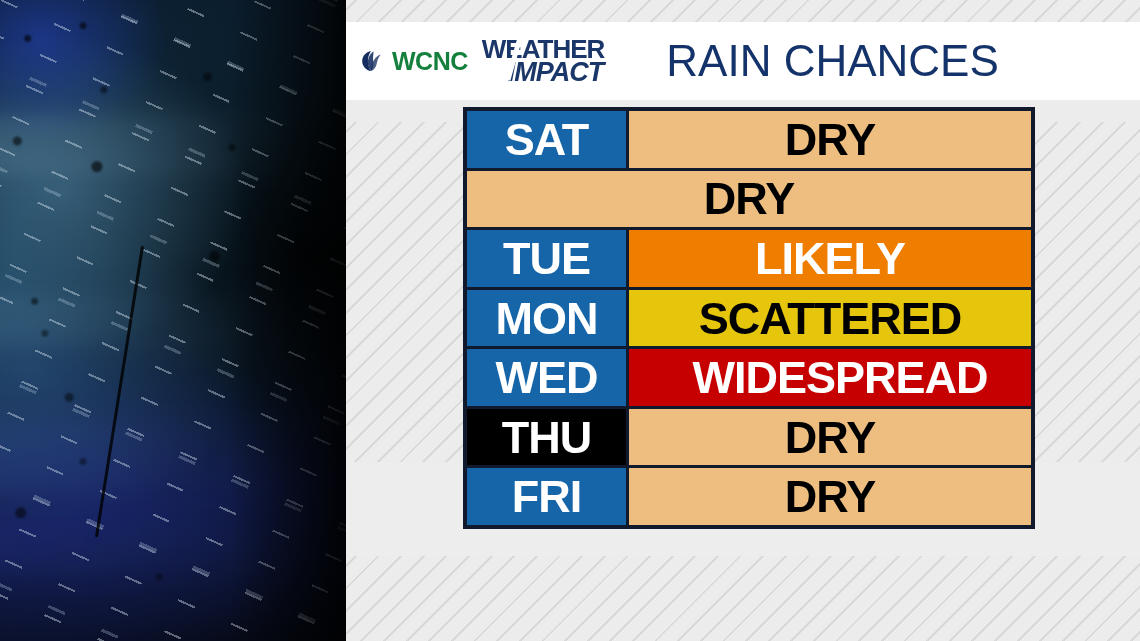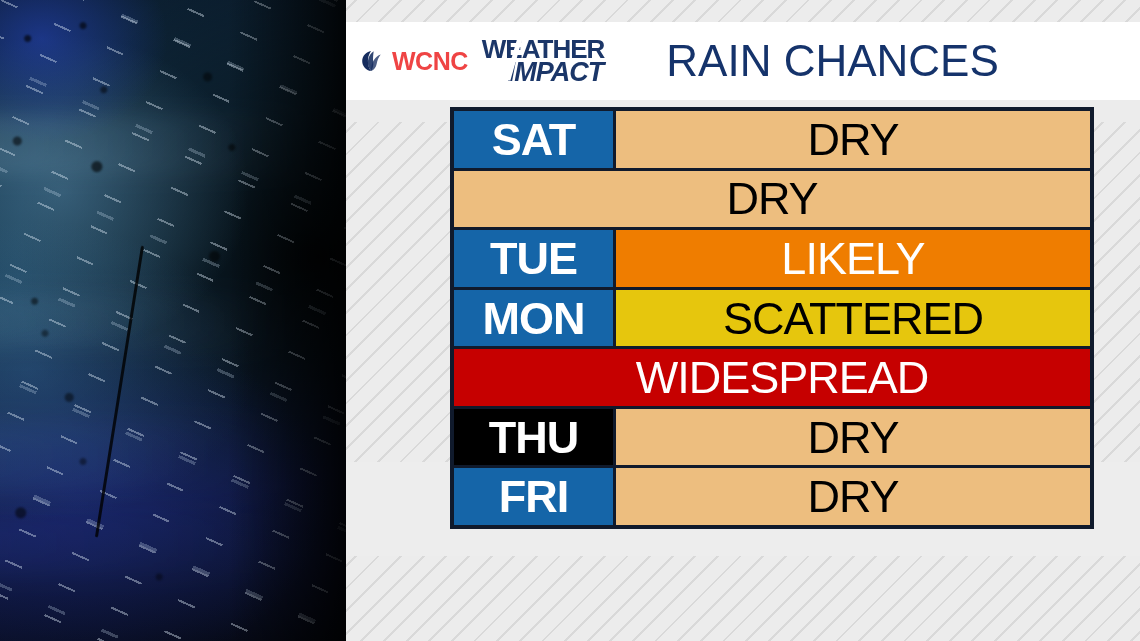--- a/index.html
+++ b/index.html
@@ -120,21 +120,21 @@
     margin-left:14px;
     gap:10px;
   }
 
   
   .peacock { width:22px; height:22px; display:block; }
 
   .wcnc-word {
     font-family:"Liberation Sans", sans-serif;
     font-weight:bold; font-size:25px; letter-spacing:-.5px;
-    color:#ef4444;
+    color:#15803d;
     line-height:1;
   }
 
   #weather-impact-logo {
     position:relative;
     margin-left:14px;
     line-height:1;
     color:#1b3668;
   }
   #weather-impact-logo .wi-weather {
@@ -157,22 +157,22 @@
   #page-title {
     font-weight:normal; font-size:44px; letter-spacing:0px;
     color:#15336b;
     margin-left:62px;
     white-space:nowrap;
   }
 
   
   #forecast-table {
     position:absolute;
-    left:450px; top:107px;
-    width:644px; height:422px;
+    left:463px; top:107px;
+    width:572px; height:422px;
     border:4px solid #101a2c;
     background:#101a2c;
     display:flex; flex-direction:column;
     gap:3px;
   }
   .frow {
     display:flex;
     flex:1 1 0;
     gap:3px;
   }
@@ -182,21 +182,21 @@
     display:flex; align-items:center; justify-content:center;
     color:#ffffff;
     font-weight:bold;
     font-size:45px;
     letter-spacing:-1px;
     line-height:1;
   }
   .cond-cell {
     flex:1;
     display:flex; align-items:center; justify-content:center;
-    font-weight:normal;
+    font-weight:bold;
     font-size:45px;
     letter-spacing:-1px;
     line-height:1;
   }
 </style>
 </head>
 <body>
 
 <div id="stage">
 
@@ -252,20 +252,21 @@
       </div>
       <div class="frow">
         <div class="day-cell" style="background: rgb(21, 101, 168);">TUE</div>
         <div class="cond-cell" style="background: rgb(239, 125, 0); color: rgb(255, 255, 255);">LIKELY</div>
       </div>
       <div class="frow">
         <div class="day-cell" style="background: rgb(21, 101, 168);">MON</div>
         <div class="cond-cell" style="background: rgb(230, 198, 13); color: rgb(0, 0, 0);">SCATTERED</div>
       </div>
       <div class="frow">
+        <div class="day-cell" style="background: rgb(21, 101, 168);">WED</div>
         <div class="cond-cell" style="background: rgb(198, 0, 0); color: rgb(255, 255, 255); padding-left: 20px;">WIDESPREAD</div>
       </div>
       <div class="frow">
         <div class="day-cell" style="background: #000000;">THU</div>
         <div class="cond-cell" style="background: rgb(237, 190, 127); color: rgb(0, 0, 0);">DRY</div>
       </div>
       <div class="frow">
         <div class="day-cell" style="background: rgb(21, 101, 168);">FRI</div>
         <div class="cond-cell" style="background: rgb(237, 190, 127); color: rgb(0, 0, 0);">DRY</div>
       </div>

